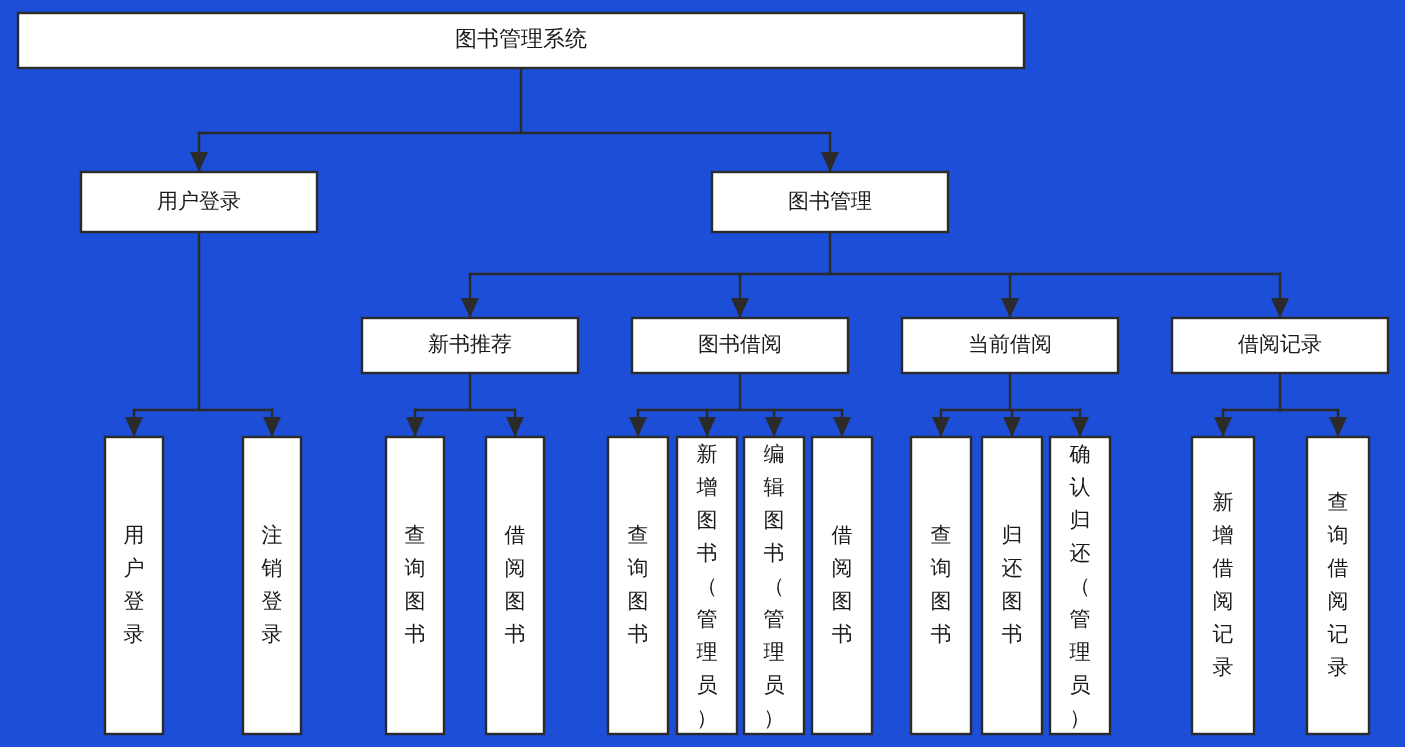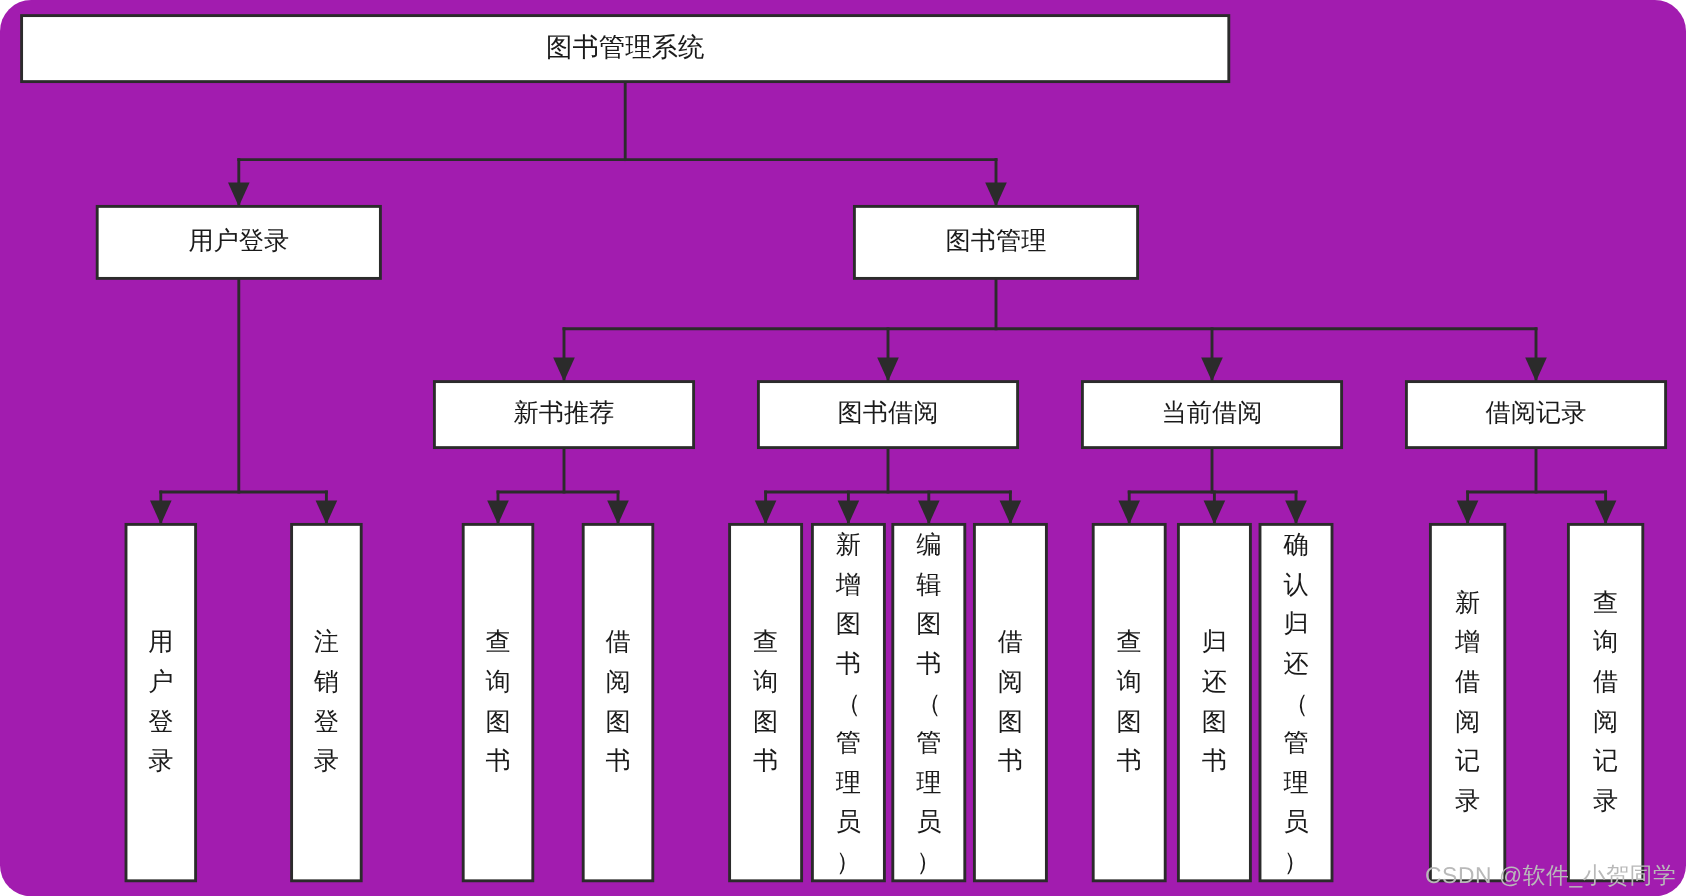--- a/index.html
+++ b/index.html
@@ -8,23 +8,22 @@
     padding: 0;
     background: #ffffff;
   }
   body {
     font-family: "Liberation Sans", "DejaVu Sans", sans-serif;
   }
   #diagram-root {
     position: relative;
     width: 1405px;
     height: 747px;
-    background: #a21caf;
+    background: #1d4ed8;
     overflow: hidden;
-    border-radius: 26px;
   }
   svg.tree-canvas {
     position: absolute;
     left: 0;
     top: 0;
     width: 1405px;
     height: 747px;
     display: block;
   }
   .node-box {
@@ -205,14 +204,13 @@
         <g>
           <rect x="1192" y="437" width="62" height="297" class="node-box"></rect>
           <text x="1223" class="leaf-label"><tspan x="1223" y="509">新</tspan><tspan x="1223" y="542">增</tspan><tspan x="1223" y="575">借</tspan><tspan x="1223" y="608">阅</tspan><tspan x="1223" y="641">记</tspan><tspan x="1223" y="674">录</tspan></text>
         </g>
         <g>
           <rect x="1307" y="437" width="62" height="297" class="node-box"></rect>
           <text x="1338" class="leaf-label"><tspan x="1338" y="509">查</tspan><tspan x="1338" y="542">询</tspan><tspan x="1338" y="575">借</tspan><tspan x="1338" y="608">阅</tspan><tspan x="1338" y="641">记</tspan><tspan x="1338" y="674">录</tspan></text>
         </g>
       </g>
   </svg>
-  <div class="watermark">CSDN @软件_小贺同学</div>
 </div>
 
 </body></html>

